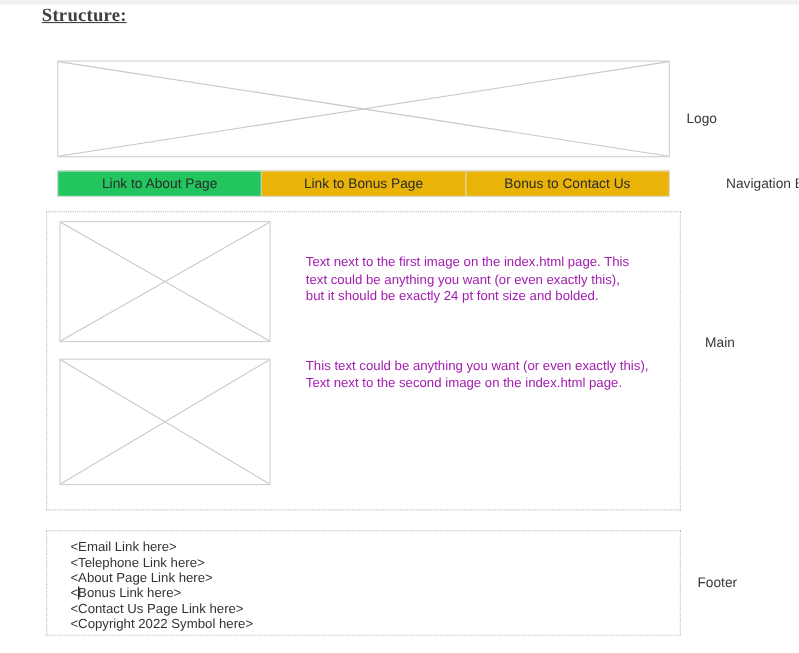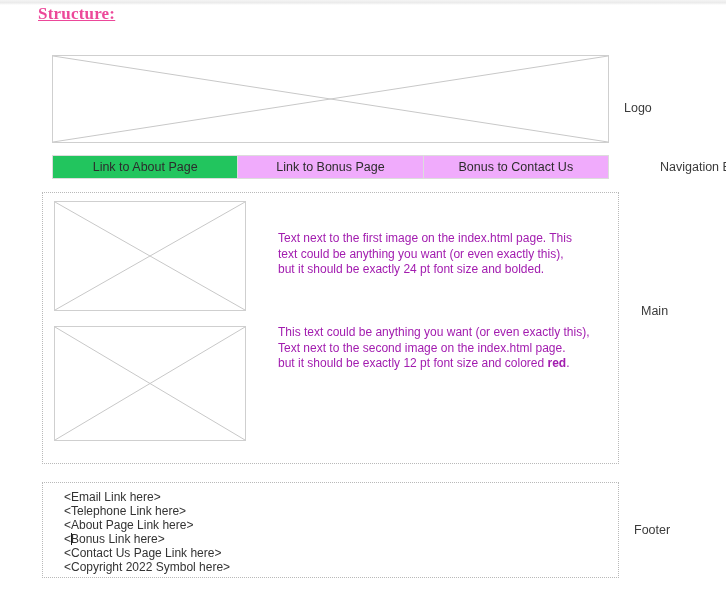--- a/index.html
+++ b/index.html
@@ -26,21 +26,21 @@
     width: 726px; height: 5px;
     background: linear-gradient(to bottom, #f4f4f4 0%, #ebebeb 55%, #ffffff 100%);
   }
   .page-title {
     position: absolute;
     left: 38px;
     top: 4px;
     font-family: "Liberation Serif", serif;
     font-size: 17px;
     font-weight: bold;
-    color: #ec4899;
+    color: #404040;
     text-decoration: underline;
     letter-spacing: 0.2px;
   }
 
   
   .side-label {
     position: absolute;
     font-size: 12.5px;
     color: #3a3a3a;
     white-space: nowrap;
@@ -86,21 +86,21 @@
   }
   .nav-cell {
     flex: 1 1 0;
     border: 1px solid #dcdcdc;
     box-sizing: border-box;
     display: flex;
     align-items: center;
     justify-content: center;
     font-size: 12.5px;
     color: #2c2c2c;
-    background: #f0abfc;
+    background: #eab308;
   }
   .nav-cell.first {
     background: #22c55e;
   }
   .nav-cell + .nav-cell { border-left: none; }
 
   
   .main-box {
     position: absolute;
     left: 42px;
@@ -212,21 +212,20 @@
     <div class="img-box img-box-2">
       <svg class="xcross" viewBox="0 0 100 100" preserveAspectRatio="none">
         <line x1="0" y1="0" x2="100" y2="100"></line>
         <line x1="100" y1="0" x2="0" y2="100"></line>
       </svg>
     </div>
 
     <div class="main-text main-text-2">
       <div>This text could be anything you want (or even exactly this),</div>
       <div>Text next to the second image on the index.html page.</div>
-      <div><span>but it should be exactly 12 pt font size and colored </span><b>red</b><span>.</span></div>
     </div>
 
   </div>
   <div class="side-label label-main">Main</div>
 
   <div class="footer-box">
     <div class="footer-list">
       <div class="footer-line">&lt;Email Link here&gt;</div>
       <div class="footer-line">&lt;Telephone Link here&gt;</div>
       <div class="footer-line">&lt;About Page Link here&gt;</div>

